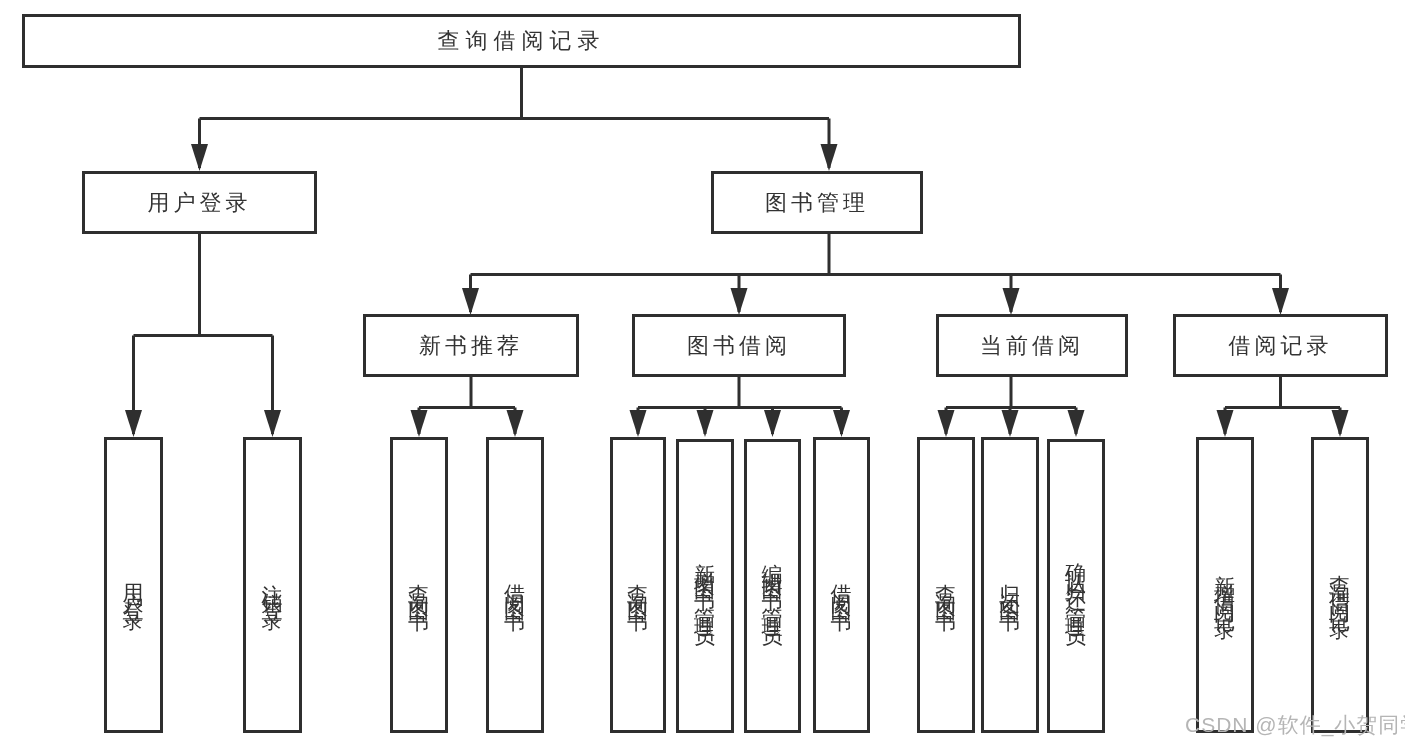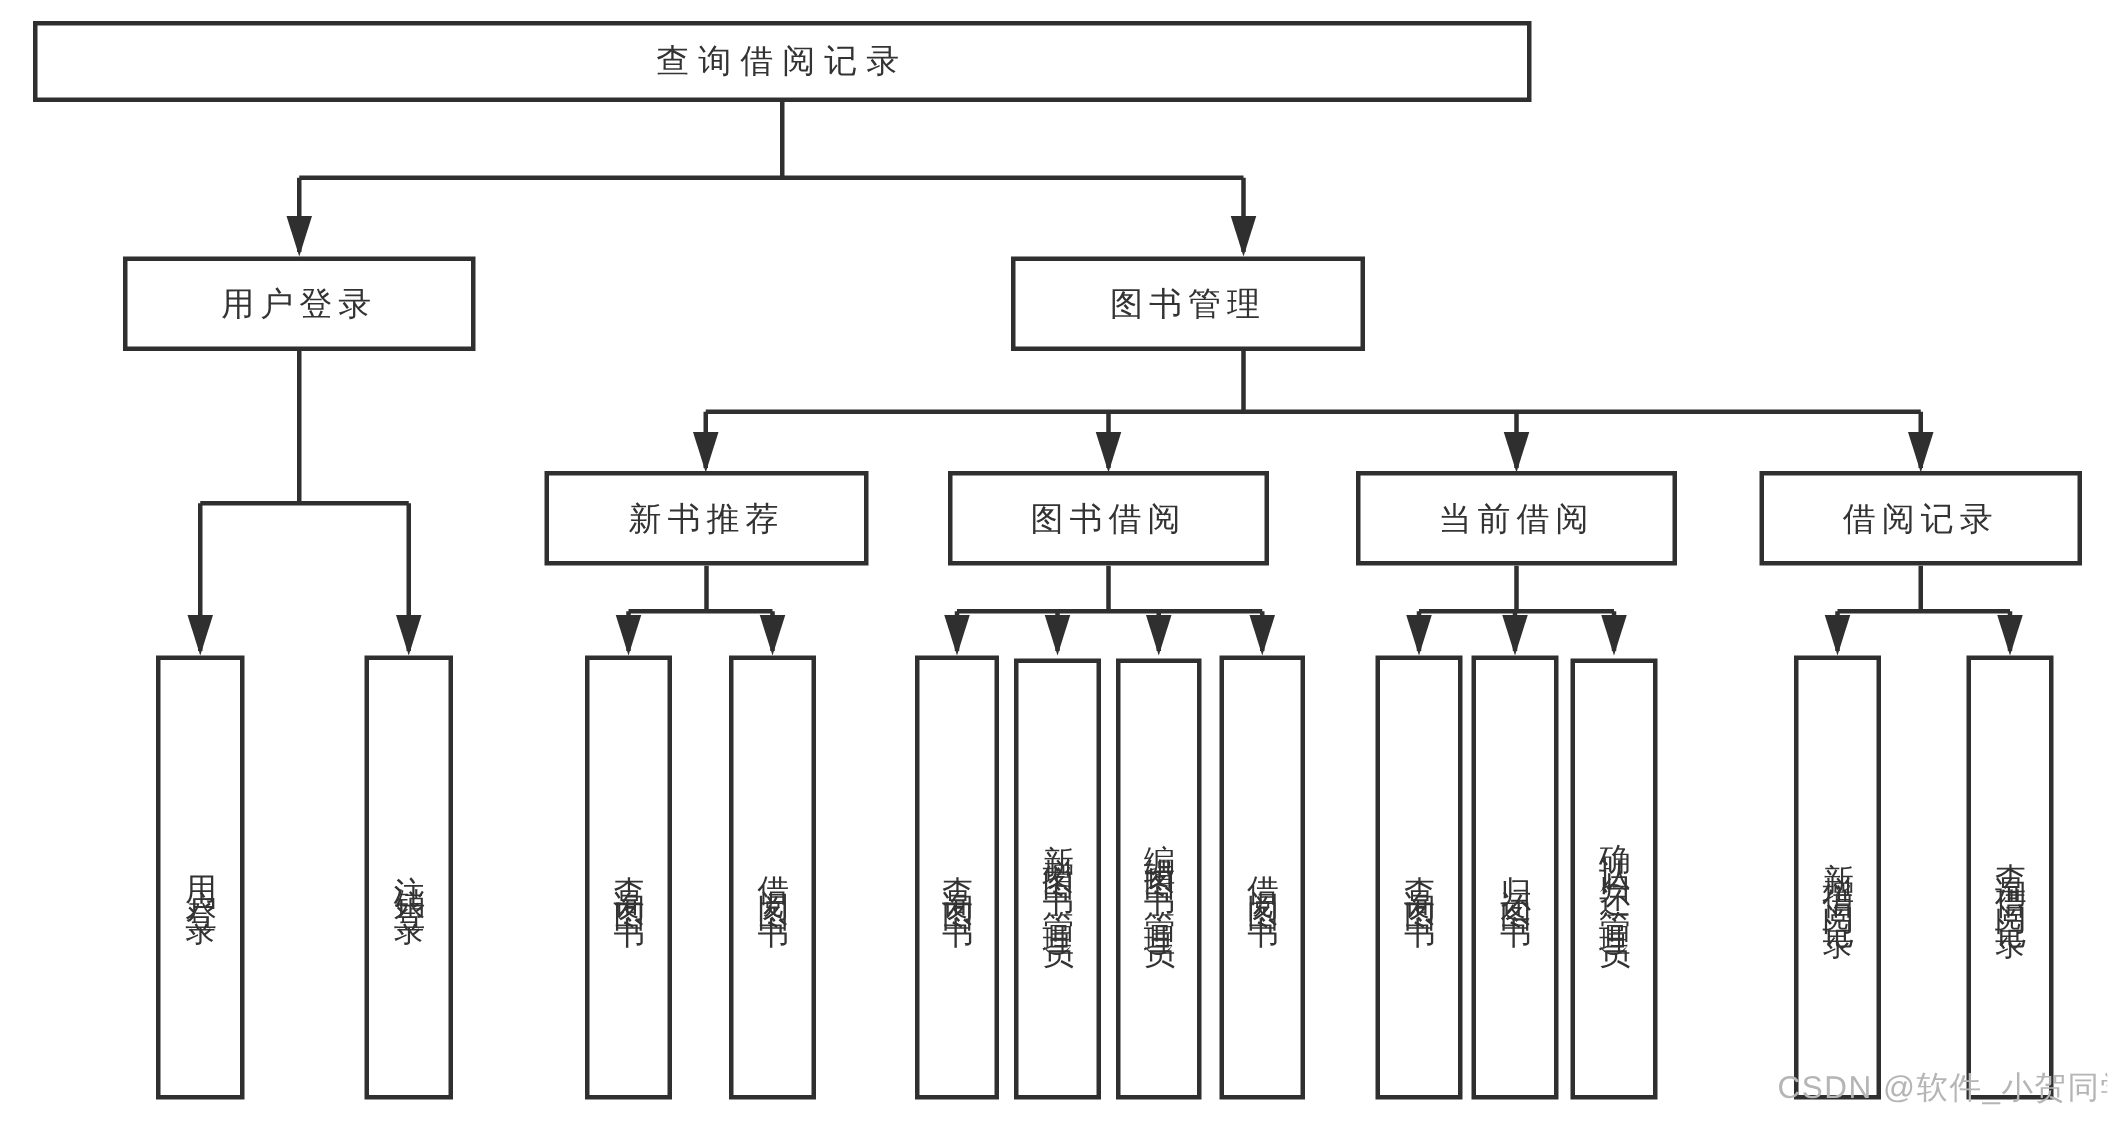--- a/index.html
+++ b/index.html
@@ -97,25 +97,25 @@
     <g>
       <path class="edge" d="M1280.5 377 V407.5 M1225 407.5 H1340 M1225 407.5 V434 M1340 407.5 V434"></path>
       <path class="arrow" d="M1216.5 410 L1233.5 410 L1225 437 Z"></path>
       <path class="arrow" d="M1331.5 410 L1348.5 410 L1340 437 Z"></path>
     </g>
   </svg>
 
   <div class="node h root" style="left:22px; top:14px; width:999px; height:54px;">查询借阅记录</div>
 
   <div class="node h" style="left:82px; top:171px; width:235px; height:63px;">用户登录</div>
-  <div class="node h" style="left:674px; top:171px; width:236px; height:63px;">图书管理</div>
+  <div class="node h" style="left:711px; top:171px; width:212px; height:63px;">图书管理</div>
 
   <div class="node h" style="left:632px; top:314px; width:214px; height:63px;">图书借阅</div>
   <div class="node h" style="left:363px; top:314px; width:216px; height:63px;">新书推荐</div>
-  <div class="node h" style="left:904px; top:314px; width:214px; height:63px;">当前借阅</div>
+  <div class="node h" style="left:936px; top:314px; width:192px; height:63px;">当前借阅</div>
   <div class="node h" style="left:1173px; top:314px; width:215px; height:63px;">借阅记录</div>
 
   <div class="node v" style="left:104px; top:437px; width:59px; height:296px;">用户登录</div>
   <div class="node v" style="left:243px; top:437px; width:59px; height:296px;">注销登录</div>
 
   <div class="node v" style="left:390px; top:437px; width:58px; height:296px;">查询图书</div>
   <div class="node v" style="left:486px; top:437px; width:58px; height:296px;">借阅图书</div>
 
   <div class="node v" style="left:610px; top:437px; width:56px; height:296px;">查询图书</div>
   <div class="node v" style="left:676px; top:439px; width:58px; height:294px;">新增图书（管理员）</div>

